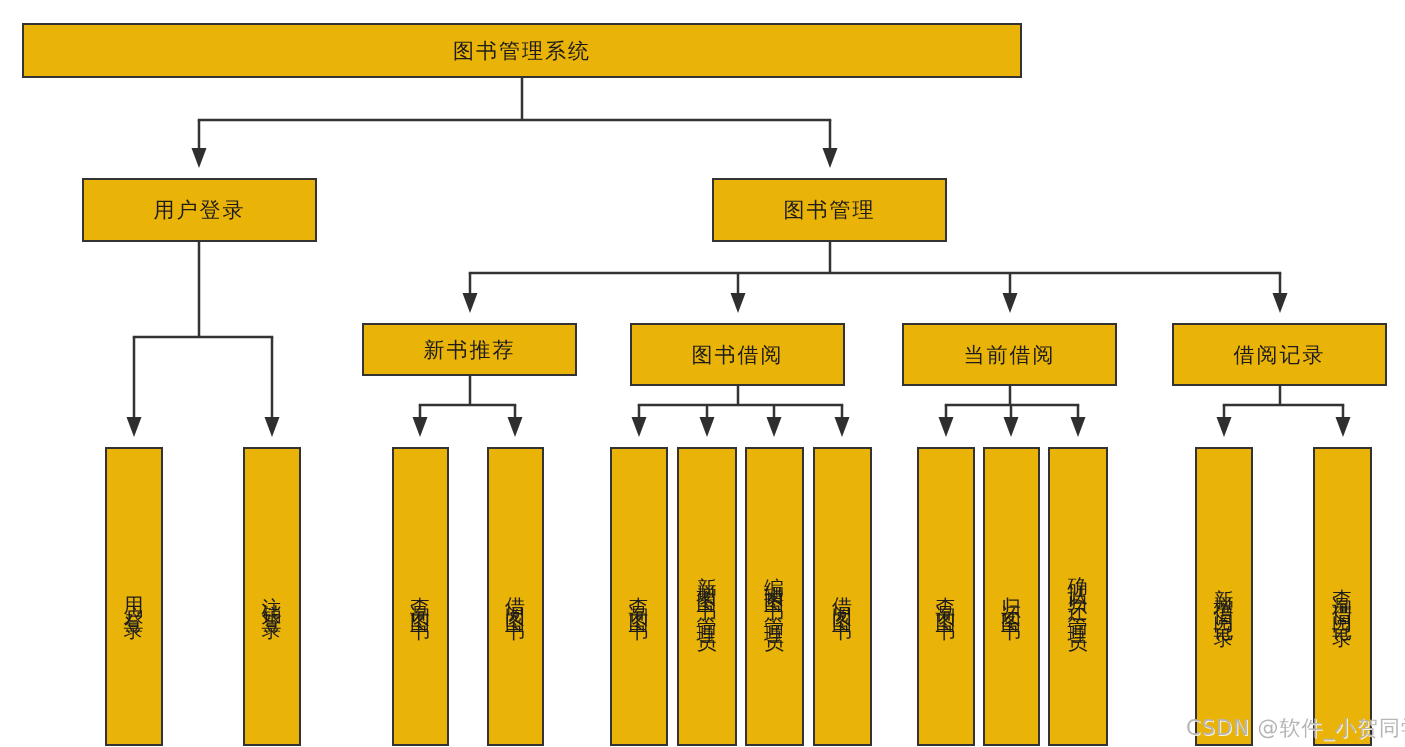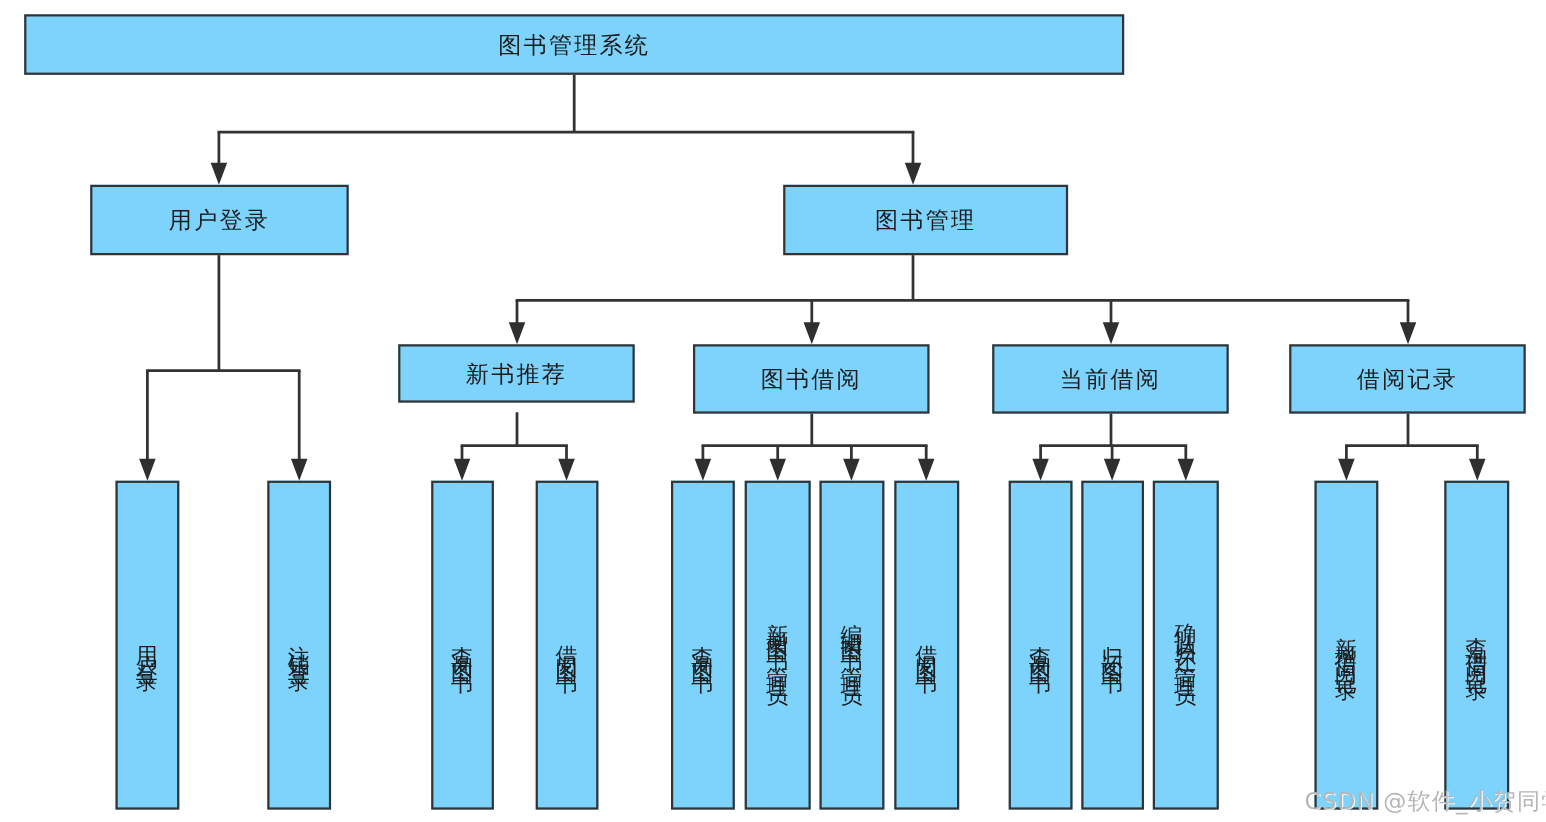--- a/index.html
+++ b/index.html
@@ -12,42 +12,43 @@
     overflow: hidden;
   }
   #connectors {
     position: absolute;
     left: 0; top: 0;
     width: 1405px; height: 747px;
   }
   .box {
     position: absolute;
     box-sizing: border-box;
-    background: #7dd3fc;
+    background: #eab308;
     border: 2.5px solid #333333;
     display: flex;
     align-items: center;
     justify-content: center;
     color: #1c1c1c;
     z-index: 2;
+    margin-top: 10px;
   }
   .hbox { font-size: 21px; letter-spacing: 2px; }
   .vbox {
     writing-mode: vertical-rl;
     text-orientation: mixed;
     font-size: 20px;
     letter-spacing: 8px;
     line-height: 1;
     top: 437px;
     height: 299px;
   }
   
   #n-root          { left: 22px;   top: 13px;  width: 1000px; height: 55px; }
   #n-user-login    { left: 82px;   top: 168px; width: 235px;  height: 64px; }
-  #n-book-mgmt     { left: 712px;  top: 168px; width: 259px;  height: 64px; }
+  #n-book-mgmt     { left: 712px;  top: 168px; width: 235px;  height: 64px; }
   #n-new-book      { left: 362px;  top: 313px; width: 215px;  height: 53px; }
   #n-book-borrow   { left: 630px;  top: 313px; width: 215px;  height: 63px; }
   #n-current-borrow{ left: 902px;  top: 313px; width: 215px;  height: 63px; }
   #n-borrow-record { left: 1172px; top: 313px; width: 215px;  height: 63px; }
   
   #v-user-login { left: 105px;  width: 58px; }
   #v-logout     { left: 243px;  width: 58px; }
   #v-nb-query   { left: 392px;  width: 57px; }
   #v-nb-borrow  { left: 487px;  width: 57px; }
   #v-bb-query   { left: 610px;  width: 58px; }

